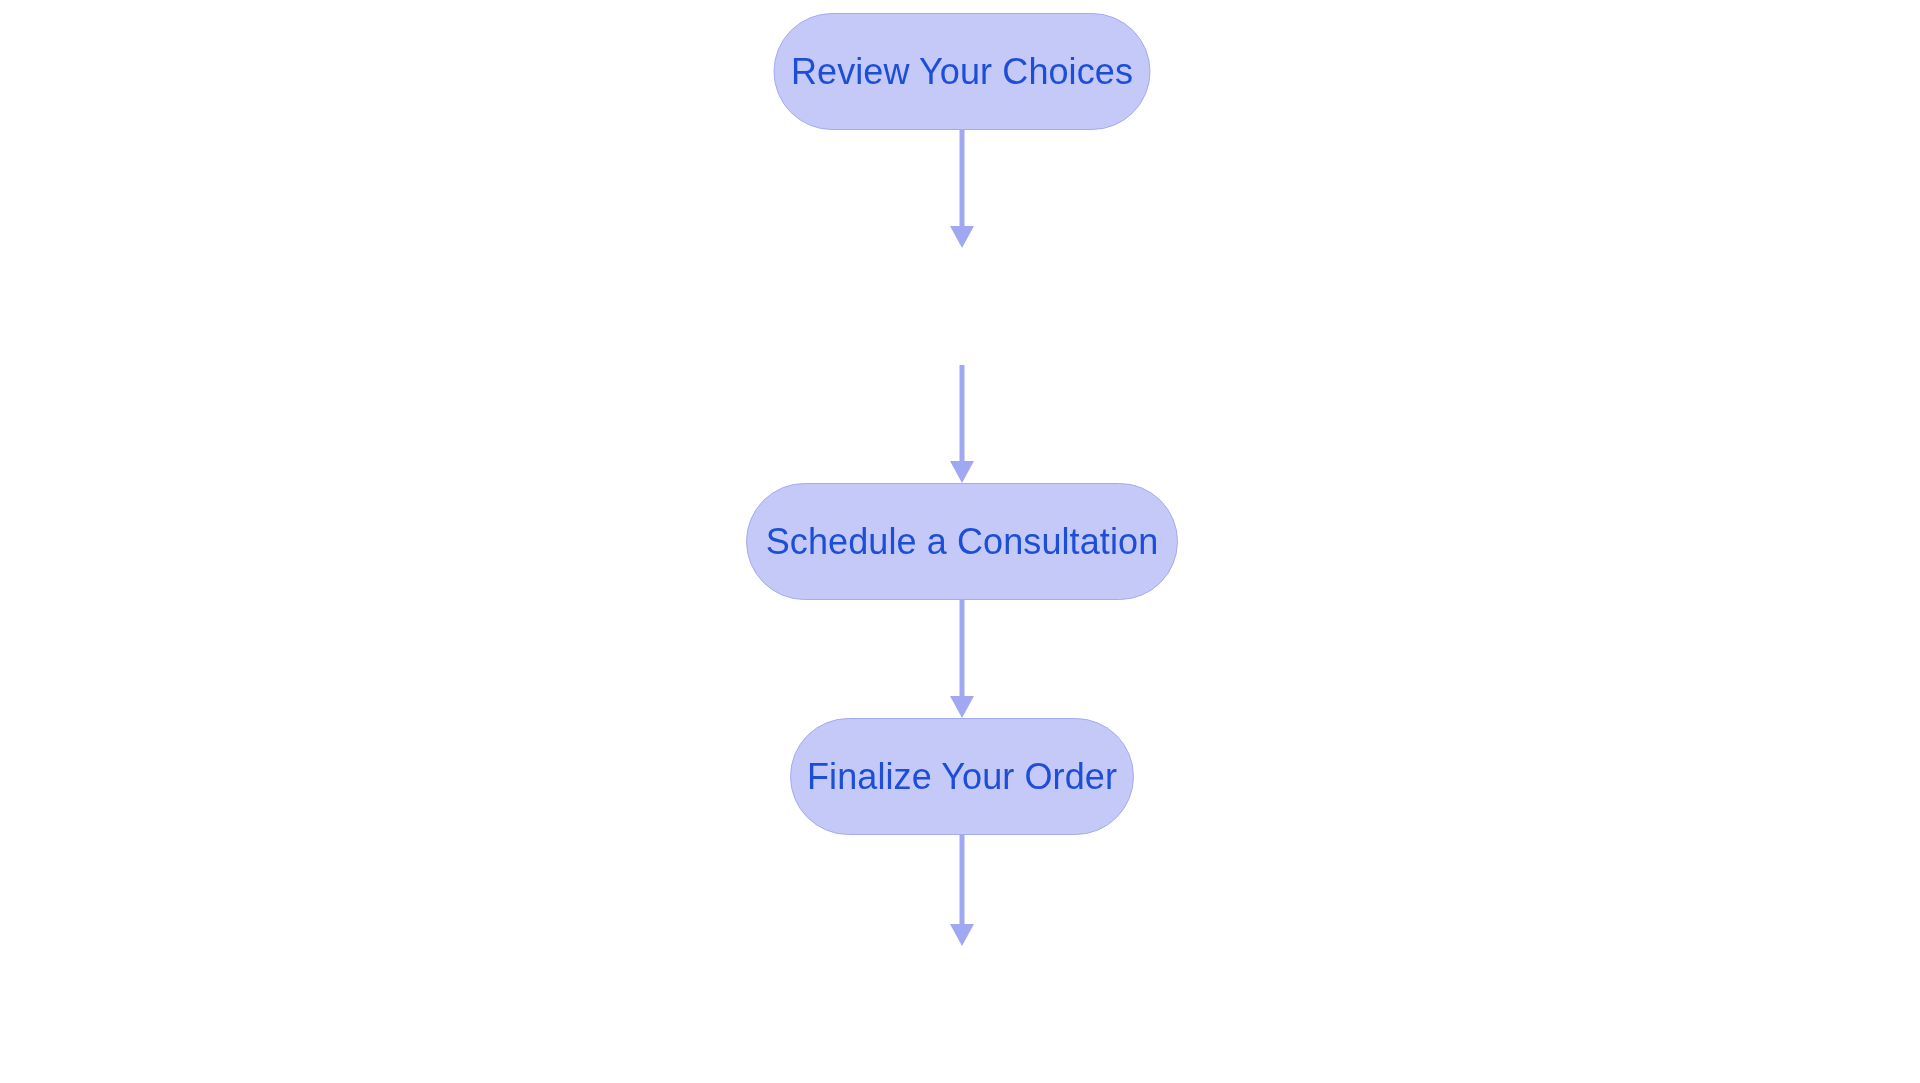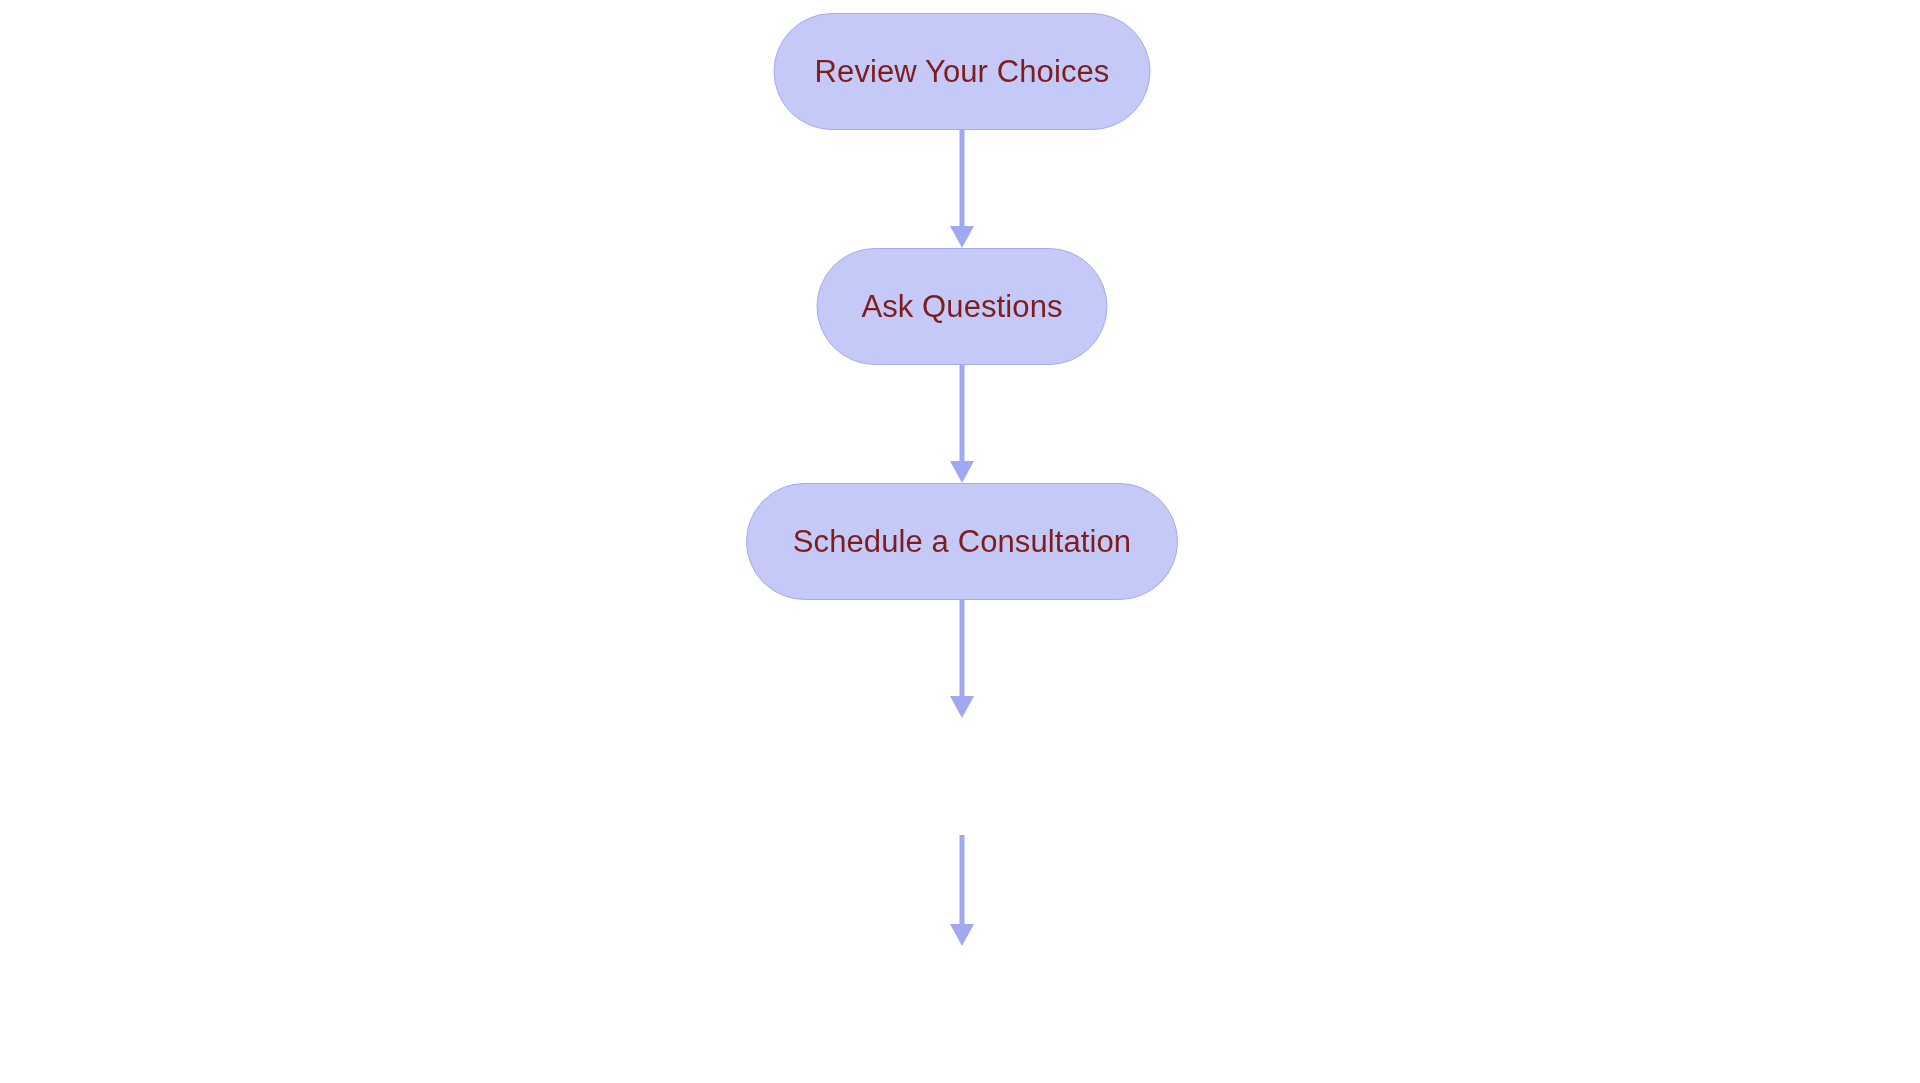--- a/index.html
+++ b/index.html
@@ -29,23 +29,23 @@
     display: flex;
     align-items: center;
     justify-content: center;
     background: #c5c9f7;
     border: 1.5px solid #a5abef;
     border-radius: 60px;
     transform: translateX(-50%);
     left: 962px;
   }
   .node-label {
-    color: #7f1d1d;
+    color: #1d4ed8;
     font-family: "Liberation Sans", sans-serif;
-    font-size: 31px;
+    font-size: 36px;
     font-weight: 400;
     letter-spacing: 0.1px;
     white-space: nowrap;
     line-height: 1;
     -webkit-font-smoothing: antialiased;
   }
 
   
   .connector {
     position: absolute;
@@ -70,38 +70,38 @@
 
   <div class="node" style="top:13px; width:377px; height:117px;">
     <span class="node-label">Review Your Choices</span>
   </div>
 
   <svg class="connector" style="top:130px;" width="40" height="118" viewBox="0 0 40 118">
     <line class="connector-line" x1="20" y1="0" x2="20" y2="100"></line>
     <polygon class="connector-head" points="8,96 32,96 20,118"></polygon>
   </svg>
 
-  <div class="node" style="top:248px; width:291px; height:117px;">
-    <span class="node-label">Ask Questions</span>
-  </div>
 
   <svg class="connector" style="top:365px;" width="40" height="118" viewBox="0 0 40 118">
     <line class="connector-line" x1="20" y1="0" x2="20" y2="100"></line>
     <polygon class="connector-head" points="8,96 32,96 20,118"></polygon>
   </svg>
 
   <div class="node" style="top:483px; width:432px; height:117px;">
     <span class="node-label">Schedule a Consultation</span>
   </div>
 
   <svg class="connector" style="top:600px;" width="40" height="118" viewBox="0 0 40 118">
     <line class="connector-line" x1="20" y1="0" x2="20" y2="100"></line>
     <polygon class="connector-head" points="8,96 32,96 20,118"></polygon>
   </svg>
 
+  <div class="node" style="top:718px; width:344px; height:117px;">
+    <span class="node-label">Finalize Your Order</span>
+  </div>
 
   <svg class="connector" style="top:835px;" width="40" height="111" viewBox="0 0 40 111">
     <line class="connector-line" x1="20" y1="0" x2="20" y2="93"></line>
     <polygon class="connector-head" points="8,89 32,89 20,111"></polygon>
   </svg>
 
 
 </div>
 
 </body></html>

